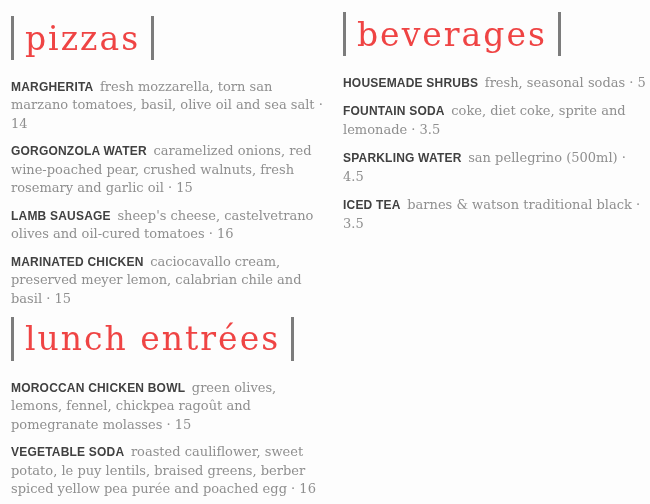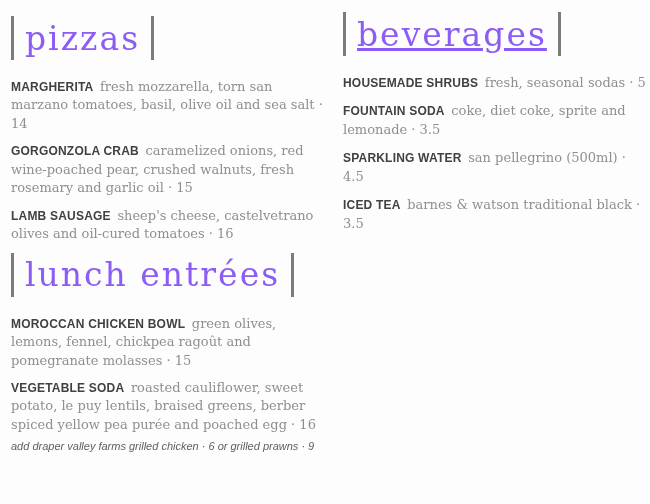--- a/index.html
+++ b/index.html
@@ -9,31 +9,31 @@
     font-family:"Liberation Sans", sans-serif;
   }
   .menu { display:flex; }
   .col { box-sizing:border-box; }
   .col-left  { width:332px; padding:16px 4px 0 11px; }
   .col-right { width:318px; padding:12px 2px 0 11px; }
 
   h2.sec {
     font-family:"DejaVu Serif", serif;
     font-weight:normal;
-    color:#8b5cf6;
+    color:#ef4444;
     font-size:33px;
     letter-spacing:2px;
     margin:0 0 18px 0;
     display:flex; align-items:center; gap:11px;
     line-height:1;
   }
   .bar { width:3px; height:44px; background:#7c7c7c; flex:0 0 auto; }
 
   .sec-lunch { margin-top:12px; }
-  .sec-bev   { margin-top:10px; margin-bottom:16px;text-decoration:underline; }
+  .sec-bev   { margin-top:10px; margin-bottom:16px; }
 
   p.item { margin:0 0 9px 0; font-size:13px; line-height:1.42; }
   .nm {
     font-weight:bold;
     color:#414141;
     font-size:12px;
     letter-spacing:0.2px;
     margin-right:3px;
   }
   .ds {
@@ -60,26 +60,30 @@
       <span class="bar"></span>
       <span>pizzas</span>
       <span class="bar"></span>
     </h2>
 
     <p class="item">
       <span class="nm">MARGHERITA</span>
       <span class="ds">fresh mozzarella, torn san marzano tomatoes, basil, olive oil and sea salt · 14</span>
     </p>
     <p class="item">
-      <span class="nm">GORGONZOLA CRAB</span>
+      <span class="nm">GORGONZOLA WATER</span>
       <span class="ds">caramelized onions, red wine-poached pear, crushed walnuts, fresh rosemary and garlic oil · 15</span>
     </p>
     <p class="item">
       <span class="nm">LAMB SAUSAGE</span>
       <span class="ds">sheep's cheese, castelvetrano olives and oil-cured tomatoes · 16</span>
+    </p>
+    <p class="item">
+      <span class="nm">MARINATED CHICKEN</span>
+      <span class="ds">caciocavallo cream, preserved meyer lemon, calabrian chile and basil · 15</span>
     </p>
 
     <h2 class="sec sec-lunch">
       <span class="bar"></span>
       <span>lunch entrées</span>
       <span class="bar"></span>
     </h2>
 
     <p class="item">
       <span class="nm">MOROCCAN CHICKEN BOWL</span>

